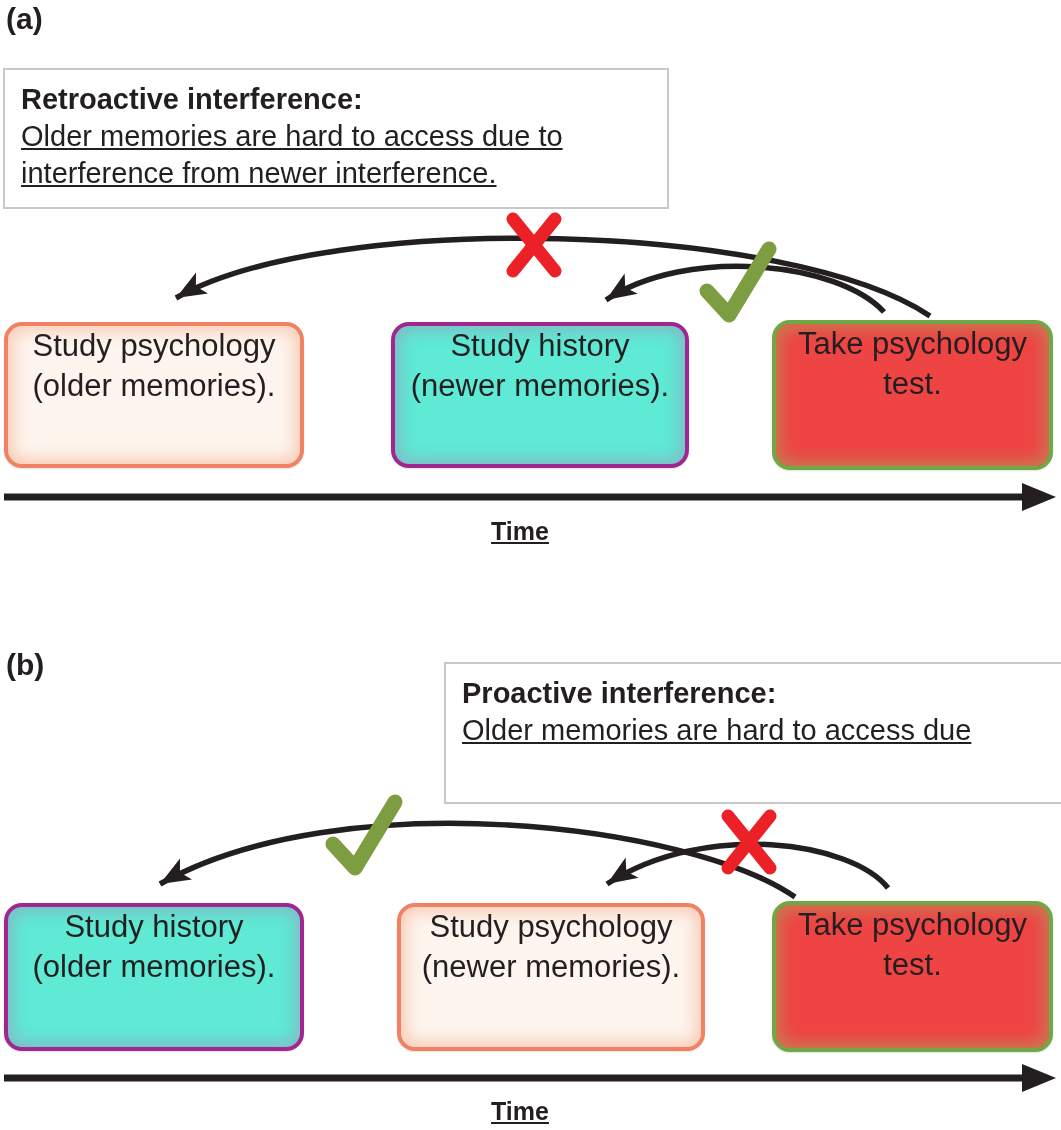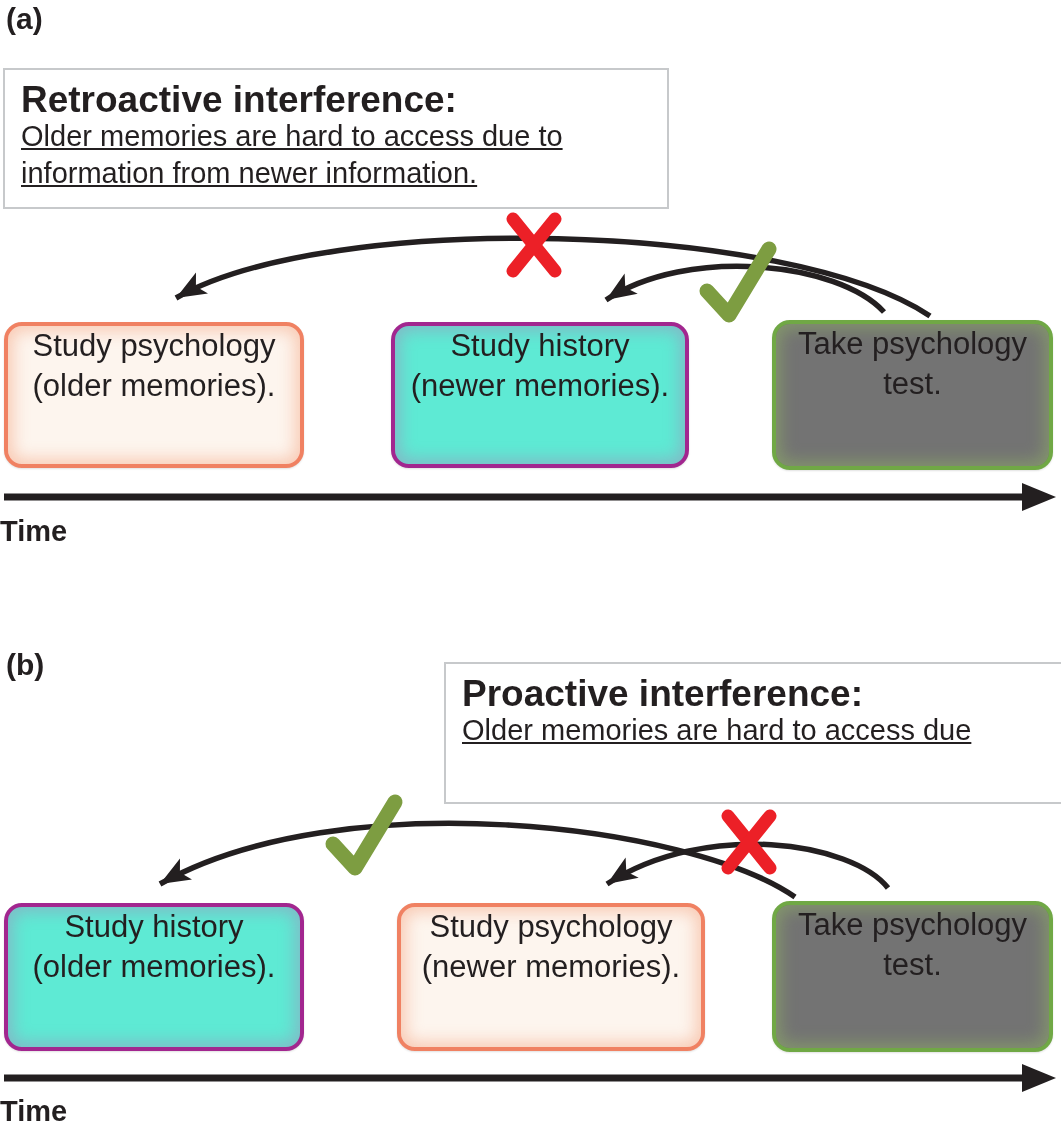--- a/index.html
+++ b/index.html
@@ -15,21 +15,21 @@
     position:absolute;
     font-size:30px;font-weight:bold;color:#231f20;
   }
   .info-box{
     position:absolute;
     background:#ffffff;
     border:2px solid #c7c9cb;
     padding:11px 16px 10px 16px;
     box-sizing:border-box;
   }
-  .info-title{font-size:37px;font-weight:bold;line-height:37px;}
+  .info-title{font-size:29px;font-weight:bold;line-height:37px;}
   .info-line{font-size:29px;line-height:37px;text-decoration:underline;}
   .node{
     position:absolute;
     box-sizing:border-box;
     border-radius:18px;
     border:4px solid;
     display:flex;flex-direction:column;
     align-items:center;justify-content:flex-start;
     text-align:center;
     font-size:31px;line-height:40px;
@@ -39,44 +39,44 @@
     background:#fdf5ee;
     box-shadow:inset 0 0 16px 5px rgba(244,150,110,0.45), 0 1px 2px rgba(0,0,0,0.12);
   }
   .node-purple{
     border-color:#a2268f;
     background:#5eead4;
     box-shadow:inset 0 0 16px 5px rgba(185,110,175,0.38), 0 1px 2px rgba(0,0,0,0.12);
   }
   .node-green{
     border-color:#70a845;
-    background:#737373;
+    background:#ef4444;
     box-shadow:inset 0 0 16px 5px rgba(150,190,100,0.45), 0 1px 2px rgba(0,0,0,0.12);
   }
   .time-label{
     position:absolute;left:0;width:1040px;
-    text-align:left;
-    font-size:29px;font-weight:bold;line-height:34px;
+    text-align:center;
+    font-size:25px;font-weight:bold;line-height:34px;text-decoration:underline;
   }
   svg.overlay{
     position:absolute;left:0;top:0;
     pointer-events:none;
   }
 </style>
 </head>
 <body>
 
 <div class="fig">
 
   <div class="panel-label" style="left:6px;top:2px;">(a)</div>
 
   <div class="info-box" style="left:3px;top:68px;width:666px;height:141px;">
     <div class="info-title">Retroactive interference:</div>
     <div class="info-line">Older memories are hard to access due to</div>
-    <div class="info-line">information from newer information.</div>
+    <div class="info-line">interference from newer interference.</div>
   </div>
 
   <div class="node node-orange" style="left:4px;top:322px;width:300px;height:146px;">
     <span>Study psychology</span>
     <span>(older memories).</span>
   </div>
 
   <div class="node node-purple" style="left:391px;top:322px;width:298px;height:146px;">
     <span>Study history</span>
     <span>(newer memories).</span>

